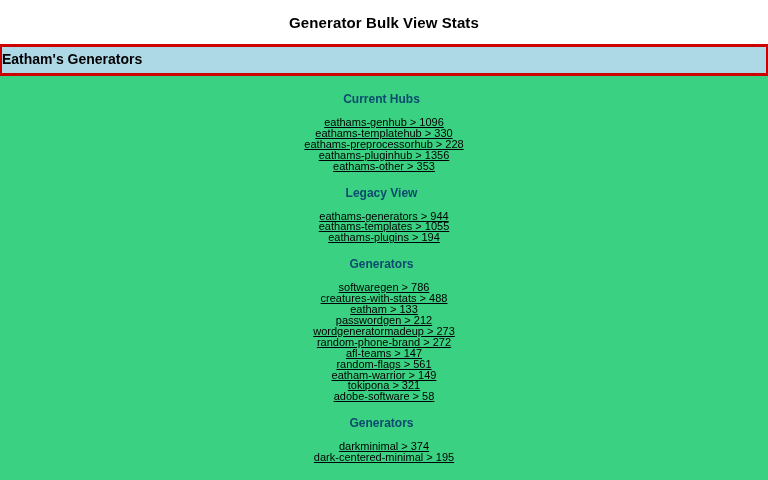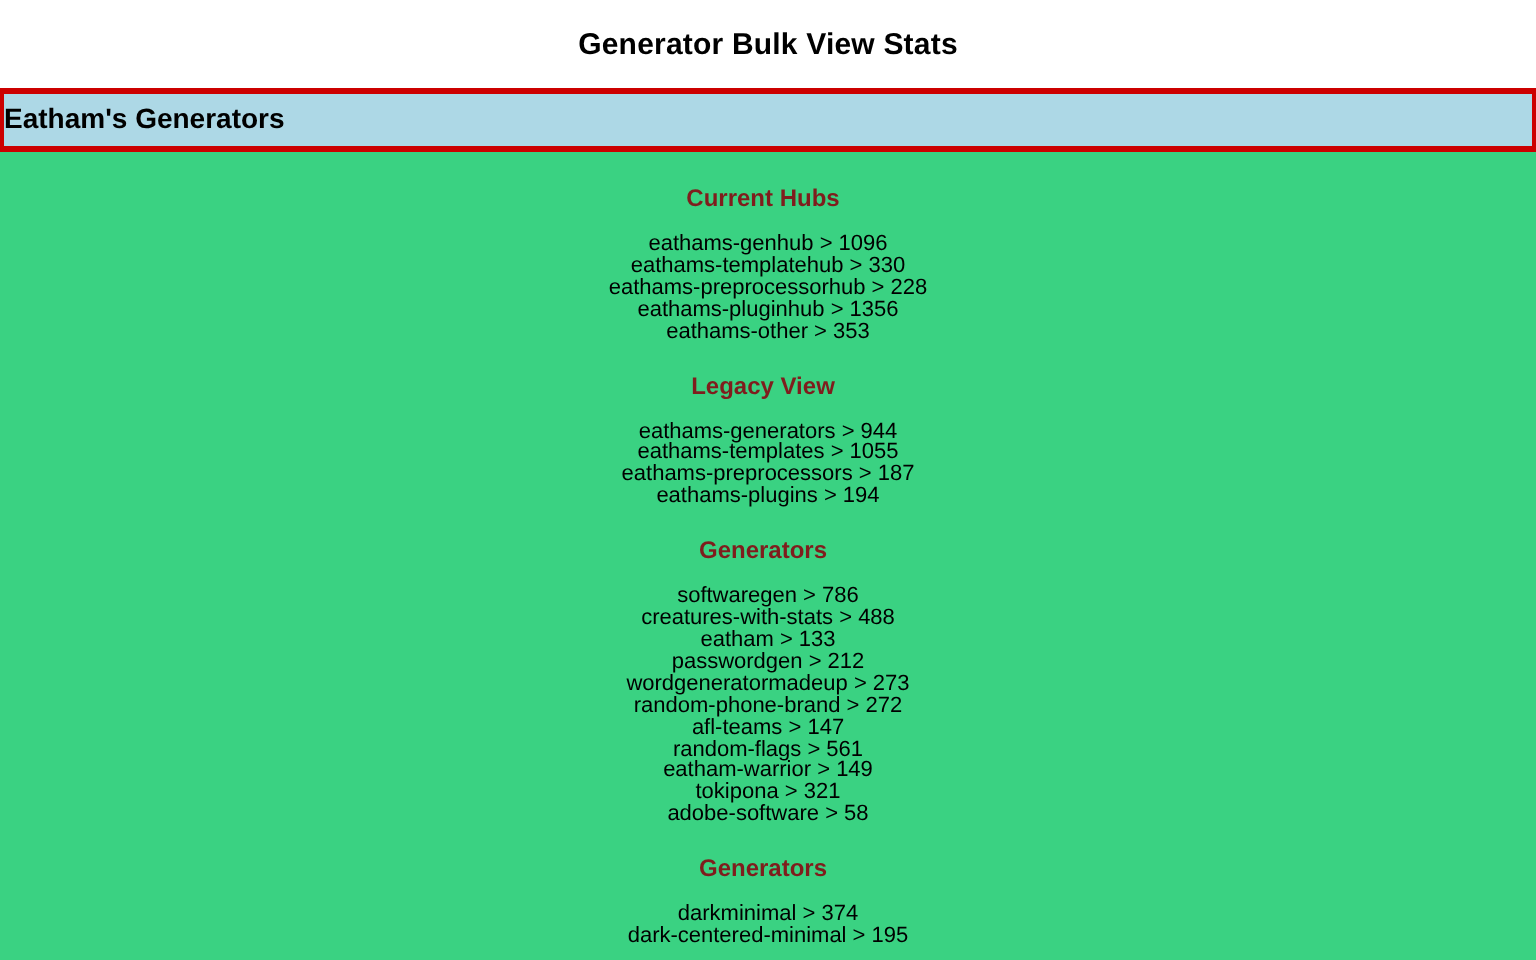--- a/index.html
+++ b/index.html
@@ -53,37 +53,38 @@
     box-sizing: border-box;
   }
 
   .section {
     text-align: center;
   }
 
   .section-heading {
     font-size: 12px;
     font-weight: bold;
-    color: #7f1d1d;
+    color: #0c4a6e;
     margin: 0;
     padding: 0 5px 2px 0;
     line-height: 15px;
   }
 
   .stat-list {
     list-style: none;
     margin: 0;
     padding: 8px 0 0 0;
   }
 
   .stat-item {
     font-size: 11px;
     line-height: 10.9px;
     color: #000000;
     white-space: nowrap;
+    text-decoration: underline;
   }
 
   .section + .section {
     padding-top: 14px;
   }
 </style>
 </head>
 <body>
 
 <h1 class="page-title">Generator Bulk View Stats</h1>
@@ -102,21 +103,20 @@
           <li class="stat-item">eathams-preprocessorhub &gt; 228</li>
           <li class="stat-item">eathams-pluginhub &gt; 1356</li>
           <li class="stat-item">eathams-other &gt; 353</li>
         </ul>
       </div>
       <div class="section">
         <h2 class="section-heading">Legacy View</h2>
         <ul class="stat-list">
           <li class="stat-item">eathams-generators &gt; 944</li>
           <li class="stat-item">eathams-templates &gt; 1055</li>
-          <li class="stat-item">eathams-preprocessors &gt; 187</li>
           <li class="stat-item">eathams-plugins &gt; 194</li>
         </ul>
       </div>
       <div class="section">
         <h2 class="section-heading">Generators</h2>
         <ul class="stat-list">
           <li class="stat-item">softwaregen &gt; 786</li>
           <li class="stat-item">creatures-with-stats &gt; 488</li>
           <li class="stat-item">eatham &gt; 133</li>
           <li class="stat-item">passwordgen &gt; 212</li>

